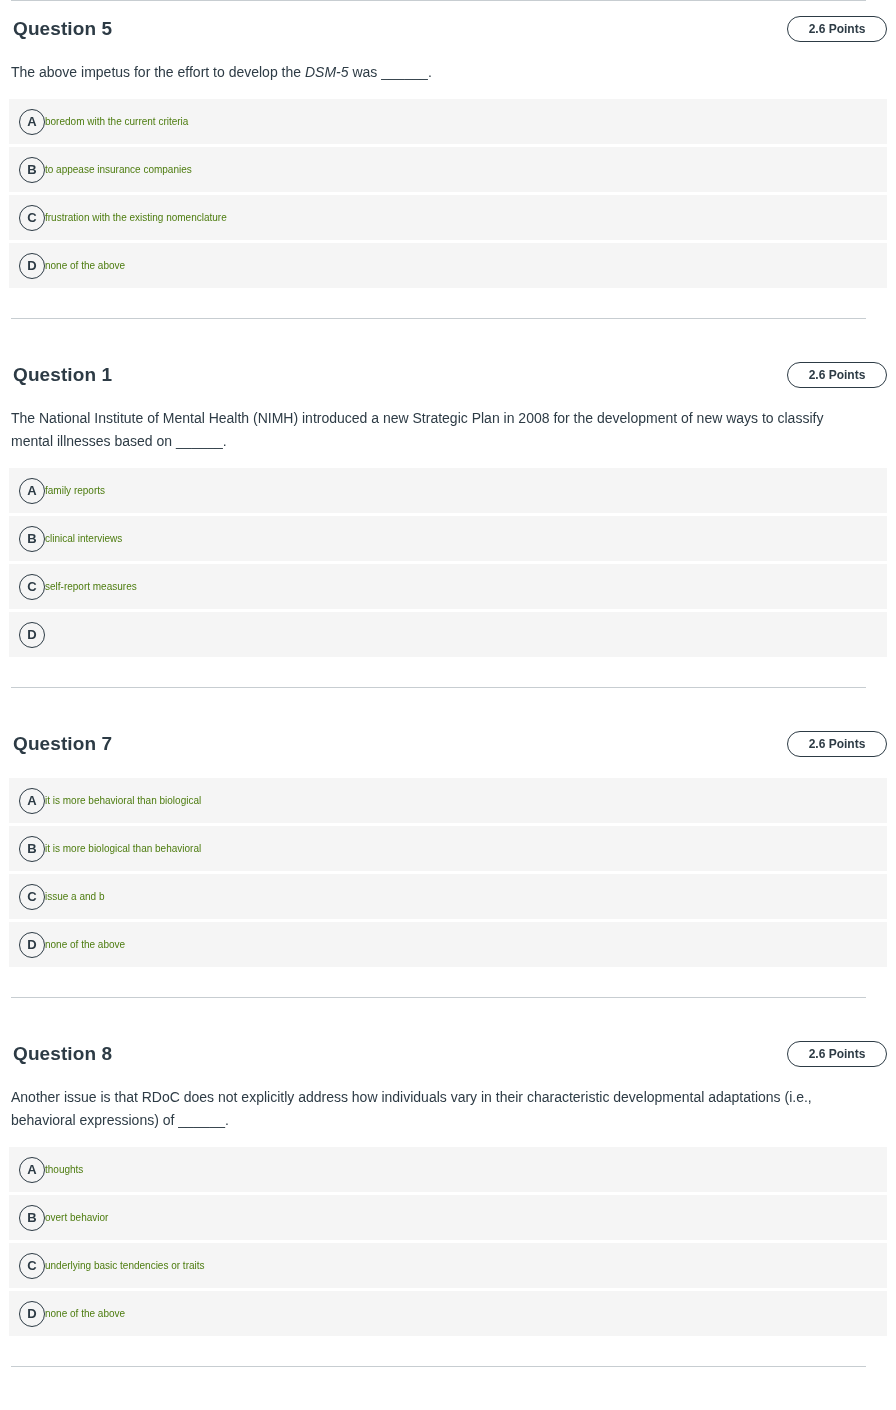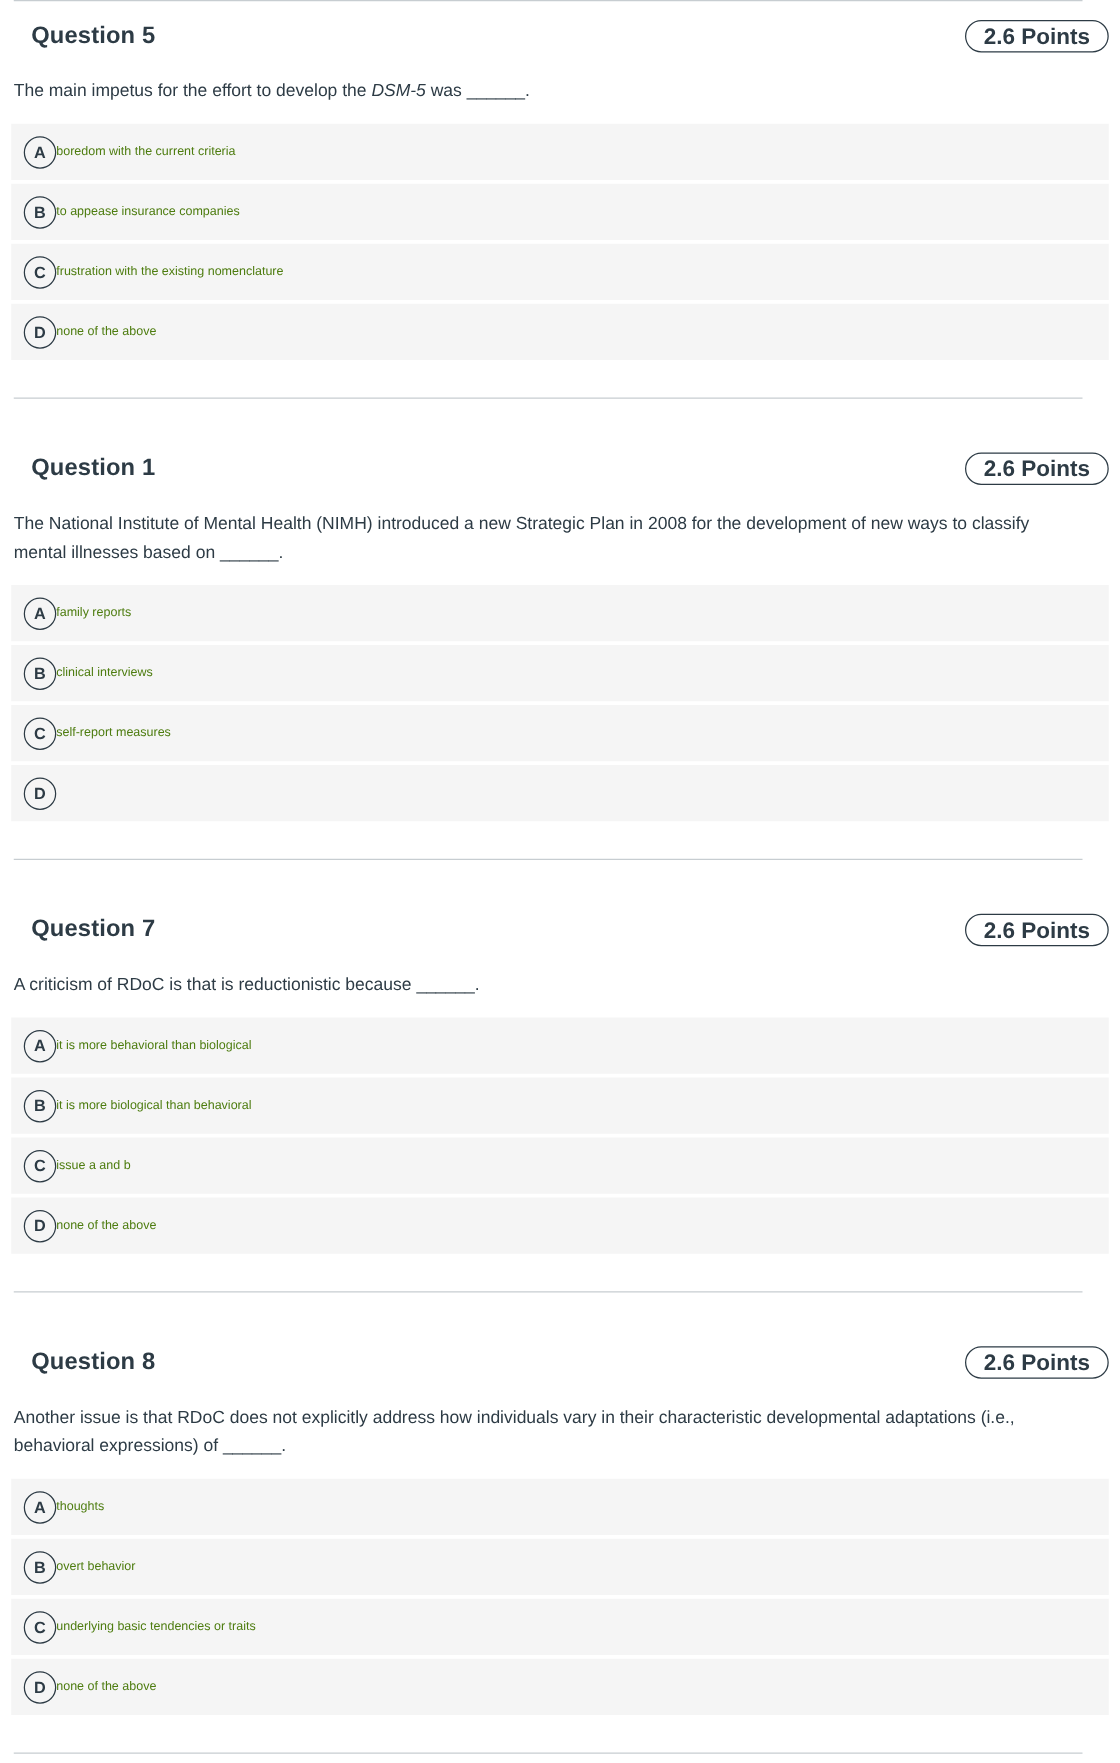--- a/index.html
+++ b/index.html
@@ -42,34 +42,34 @@
     height: 38px;
     margin-top: 9px;
   }
 
   .q-title {
     font-size: 19px;
     font-weight: bold;
     color: #2d3b45;
     letter-spacing: 0.1px;
     line-height: 24px;
-    margin: 16px;
+    margin: 4px;
     padding-left: 0;
   }
 
   .q-points {
     display: inline-flex;
     align-items: center;
     justify-content: center;
     min-width: 100px;
     height: 26px;
     padding: 0 14px;
     border: 1px solid #2d3b45;
     border-radius: 13px;
-    font-size: 18px;
+    font-size: 12px;
     font-weight: bold;
     color: #2d3b45;
     background: #ffffff;
     white-space: nowrap;
     margin-right: -19px;
   }
 
   .q-body {
     font-size: 14px;
     line-height: 23px;
@@ -134,21 +134,21 @@
 <body>
 
 <div class="quiz">
   <div class="top-rule"></div>
   <div id="questions-root">
       <div class="question-block">
         <div class="q-header">
           <h2 class="q-title">Question 5</h2>
           <span class="q-points">2.6 Points</span>
         </div>
-        <div class="q-body"><span>The main impetus for the effort to develop the </span><em>DSM-5</em><span> was ______.</span></div>
+        <div class="q-body"><span>The above impetus for the effort to develop the </span><em>DSM-5</em><span> was ______.</span></div>
         <div class="options">
           <div class="option-row">
             <span class="option-letter">A</span>
             <span class="option-text">boredom with the current criteria</span>
           </div>
           <div class="option-row">
             <span class="option-letter">B</span>
             <span class="option-text">to appease insurance companies</span>
           </div>
           <div class="option-row">
@@ -189,21 +189,20 @@
         </div>
         <div class="spacer-after-options"></div>
         <div class="q-divider"></div>
         <div class="spacer-before-next"></div>
       </div>
       <div class="question-block">
         <div class="q-header">
           <h2 class="q-title">Question 7</h2>
           <span class="q-points">2.6 Points</span>
         </div>
-        <div class="q-body"><span>A criticism of RDoC is that is reductionistic because ______.</span></div>
         <div class="options">
           <div class="option-row">
             <span class="option-letter">A</span>
             <span class="option-text">it is more behavioral than biological</span>
           </div>
           <div class="option-row">
             <span class="option-letter">B</span>
             <span class="option-text">it is more biological than behavioral</span>
           </div>
           <div class="option-row">

